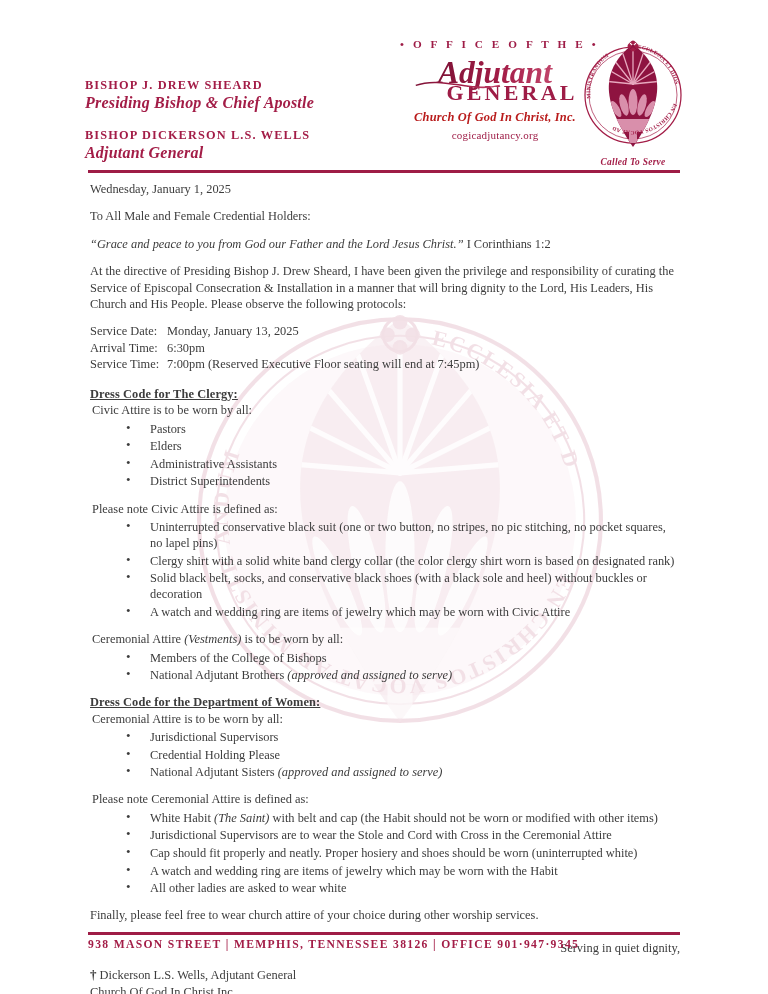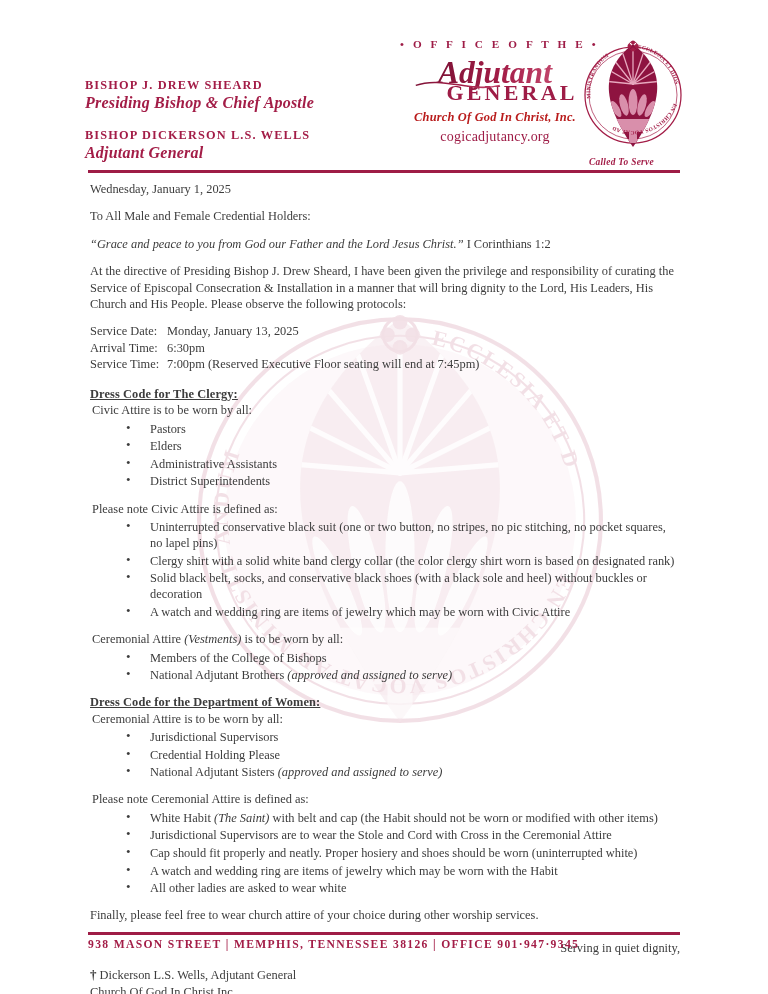--- a/index.html
+++ b/index.html
@@ -97,41 +97,41 @@
     font-family: "Liberation Serif", serif;
     font-weight: bold;
     font-style: italic;
     font-size: 12.4px;
     color: #b91c1c;
     margin-top: 6px;
     letter-spacing: 0.2px;
   }
   .website-line {
     font-family: "Liberation Serif", serif;
-    font-size: 14px;
+    font-size: 11px;
     color: #9E1C46;
     margin-top: 4px;
     letter-spacing: 0.2px;
   }
 
   
   .seal {
     position: absolute;
     left: 583px;
     top: 36px;
     width: 100px;
     height: 118px;
   }
   .seal svg { display: block; width: 100%; height: 100%; }
   .called-to-serve {
     position: absolute;
-    left: 544px;
+    left: 578px;
     top: 157px;
     width: 110px;
-    text-align: right;
+    text-align: center;
     font-family: "Liberation Serif", serif;
     font-weight: bold;
     font-style: italic;
     font-size: 9.4px;
     color: #A31D47;
     letter-spacing: 0.3px;
   }
 
   
   .rule-top {

